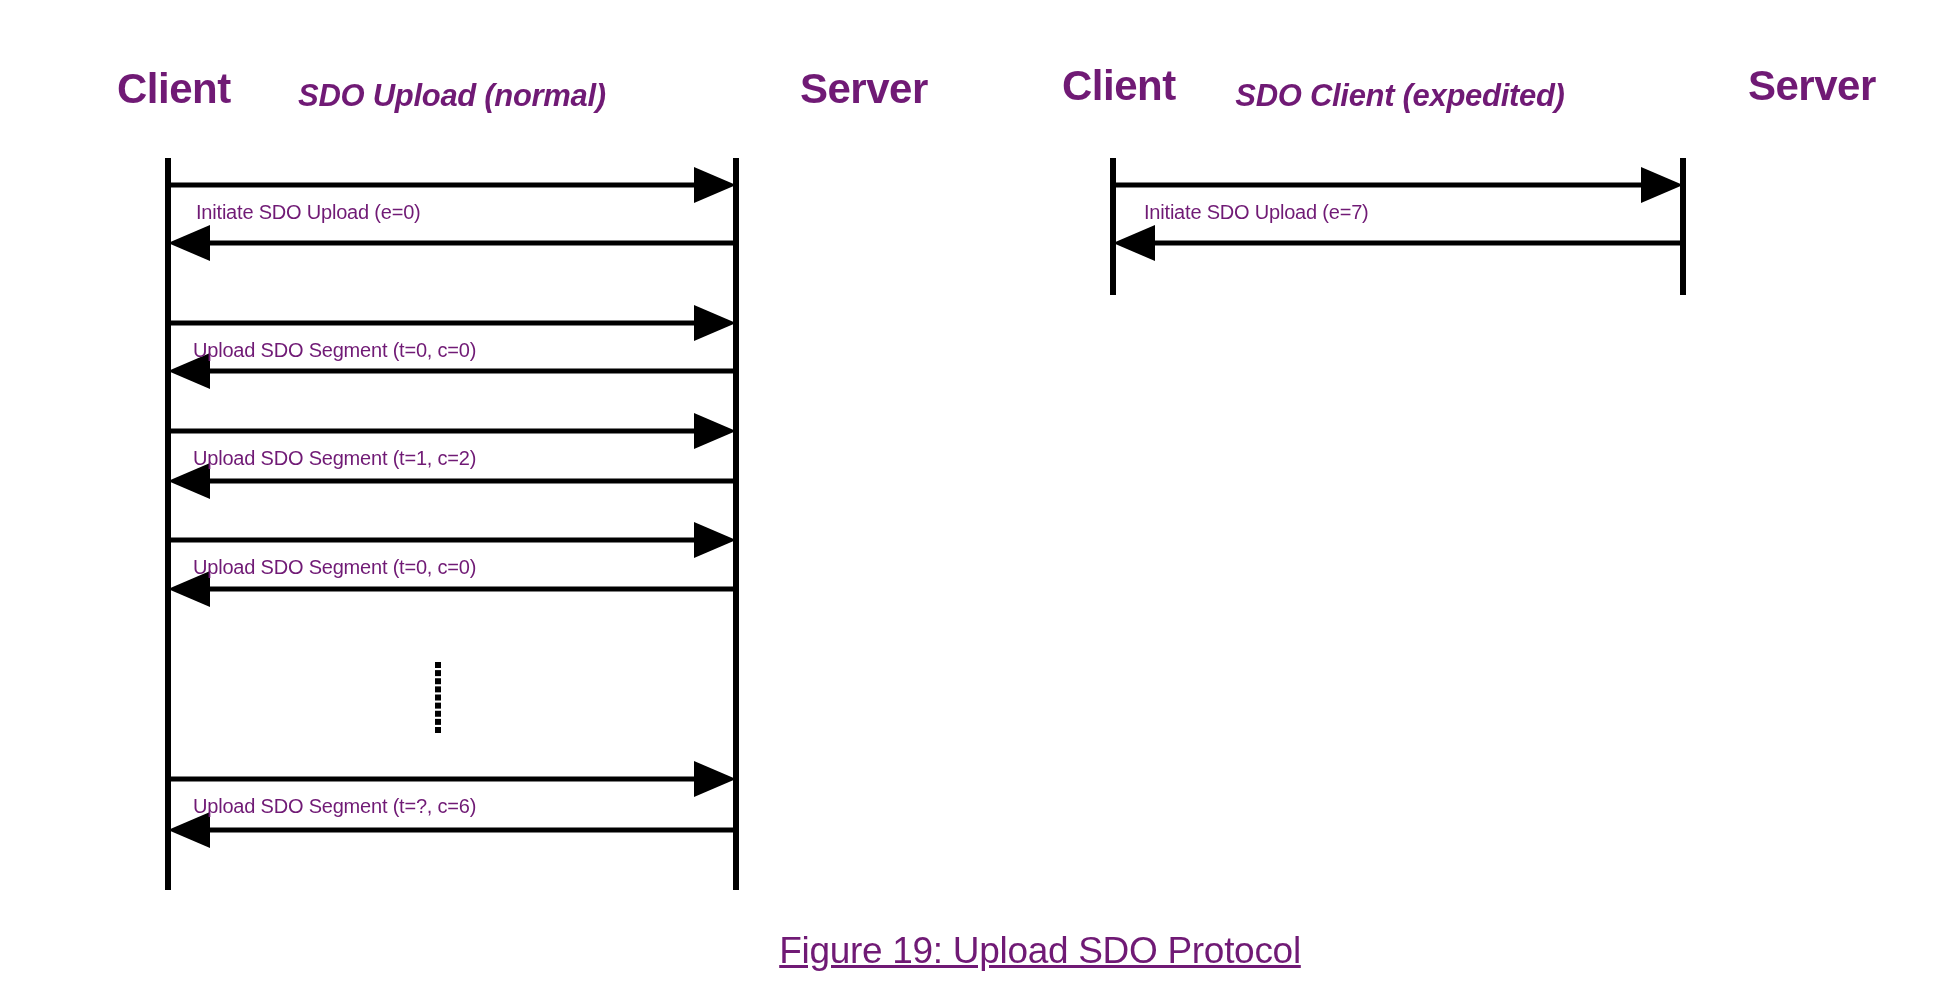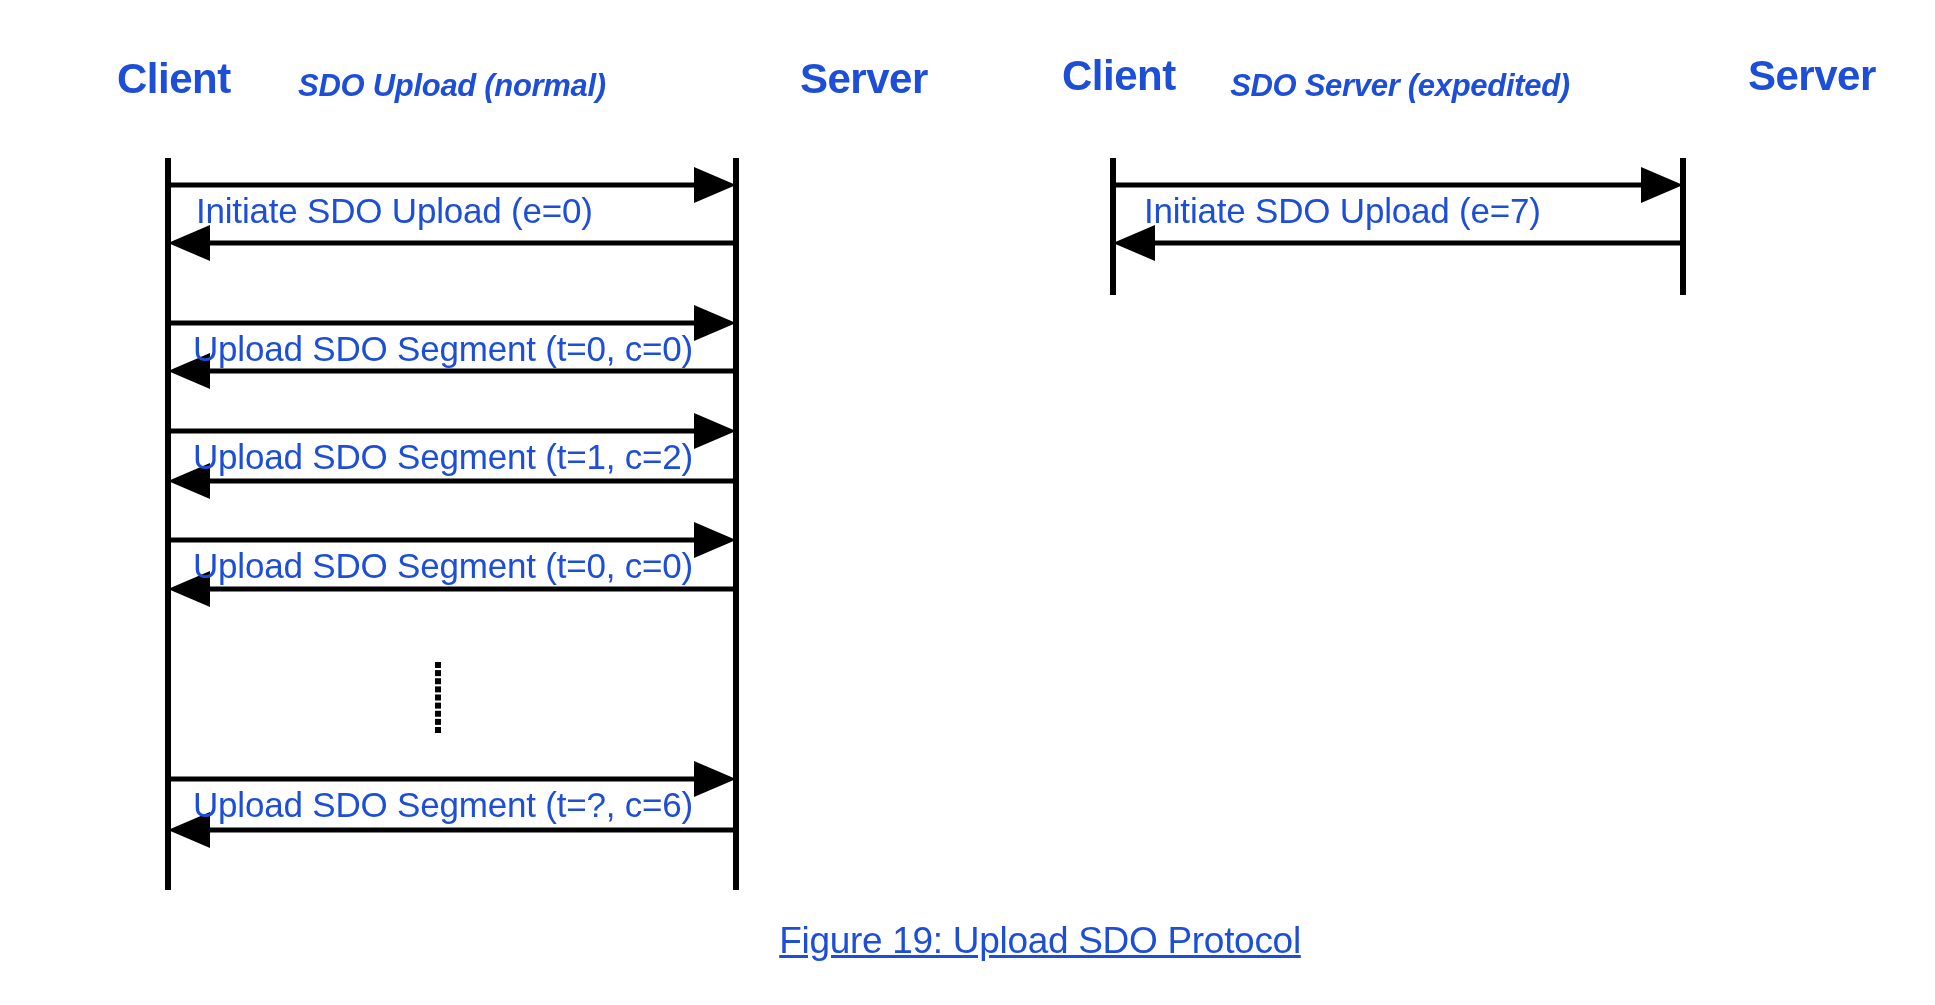--- a/index.html
+++ b/index.html
@@ -18,35 +18,36 @@
   #canvas {
     position: absolute;
     left: 0;
     top: 0;
     width: 1935px;
     height: 1005px;
   }
   .lbl {
     position: absolute;
     white-space: nowrap;
-    color: #1d4ed8;
+    color: #701a75;
+    margin-top: 10px;
   }
   .actor-label {
     font-size: 42px;
     font-weight: bold;
     letter-spacing: -0.5px;
   }
   .diagram-title {
     font-size: 31px;
     font-weight: bold;
     font-style: italic;
     letter-spacing: -0.3px;
   }
   .msg-label {
-    font-size: 35px;
+    font-size: 20px;
     font-weight: normal;
     letter-spacing: -0.2px;
   }
   .caption {
     font-size: 37px;
     font-weight: normal;
     letter-spacing: -0.3px;
   }
   .center {
     transform: translateX(-50%);
@@ -101,16 +102,16 @@
     <div class="lbl actor-label" style="left: 117px; top: 55px;">Client</div>
     <div class="lbl actor-label" style="left: 800px; top: 55px;">Server</div>
     <div class="lbl diagram-title center" style="left: 452px; top: 68px;">SDO Upload (normal)</div>
     <div class="lbl msg-label" style="left: 196px; top: 191px;">Initiate SDO Upload      (e=0)</div>
     <div class="lbl msg-label" style="left: 193px; top: 329px;">Upload SDO Segment (t=0, c=0)</div>
     <div class="lbl msg-label" style="left: 193px; top: 437px;">Upload SDO Segment (t=1, c=2)</div>
     <div class="lbl msg-label" style="left: 193px; top: 546px;">Upload SDO Segment (t=0, c=0)</div>
     <div class="lbl msg-label" style="left: 193px; top: 785px;">Upload SDO Segment (t=?, c=6)</div>
     <div class="lbl actor-label" style="left: 1062px; top: 52px;">Client</div>
     <div class="lbl actor-label" style="left: 1748px; top: 52px;">Server</div>
-    <div class="lbl diagram-title center" style="left: 1400px; top: 68px;">SDO Server (expedited)</div>
+    <div class="lbl diagram-title center" style="left: 1400px; top: 68px;">SDO Client (expedited)</div>
     <div class="lbl msg-label" style="left: 1144px; top: 191px;">Initiate SDO Upload      (e=7)</div>
     <div class="lbl caption center" style="left: 1040px; top: 920px; text-decoration: underline;">Figure 19: Upload SDO Protocol</div>
   </div>
 
 </body></html>

